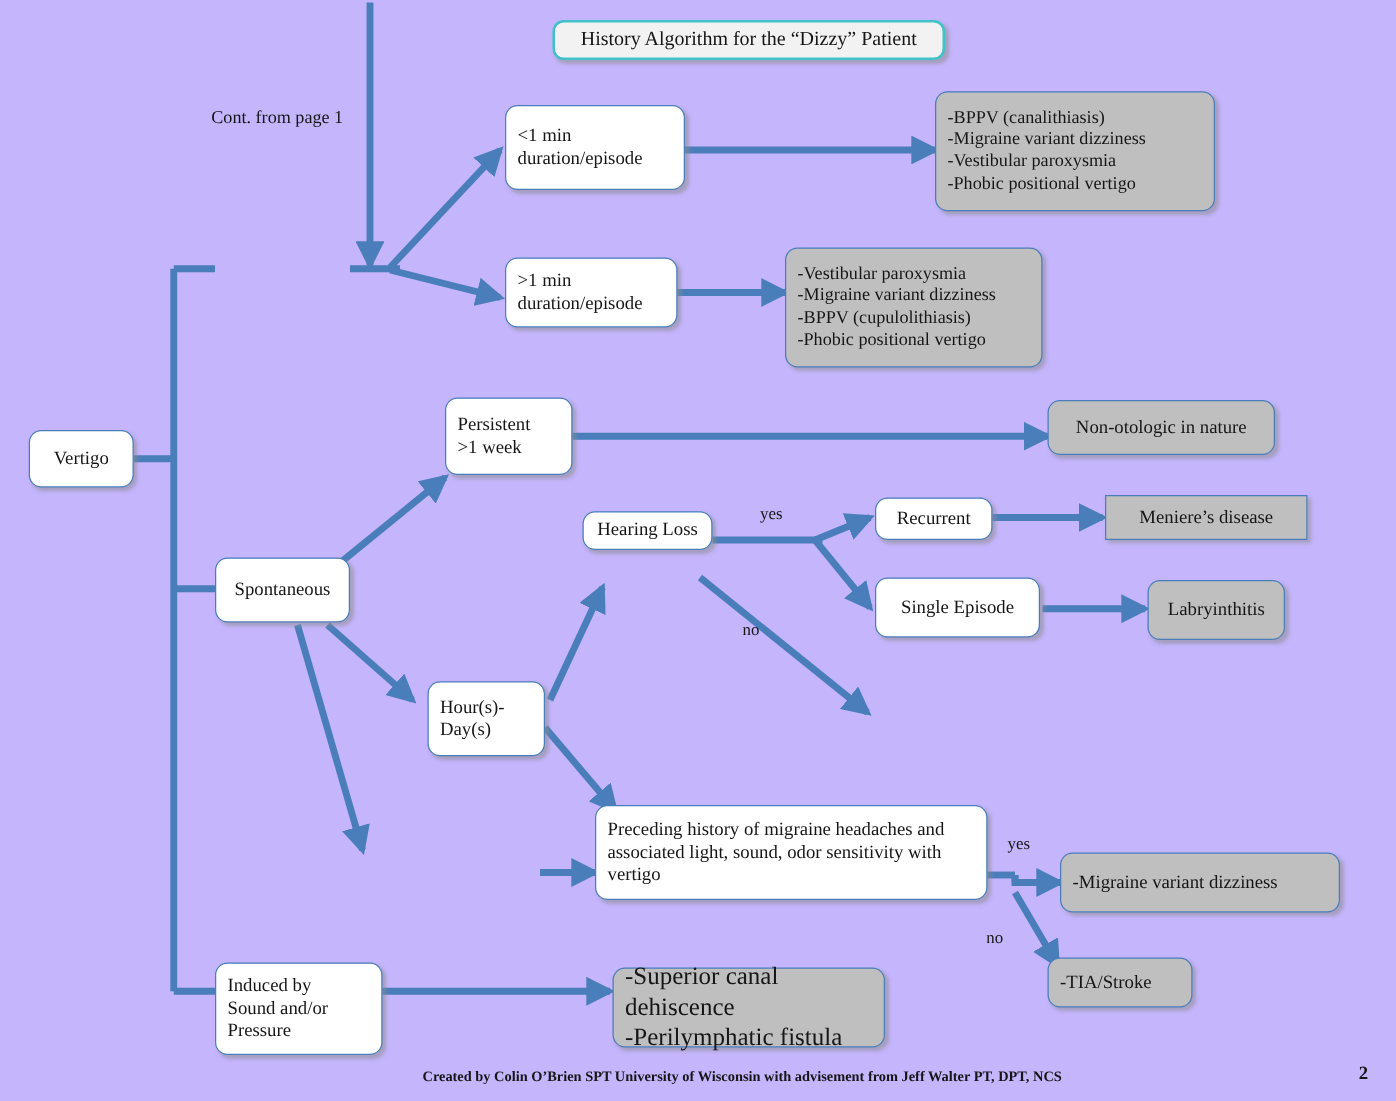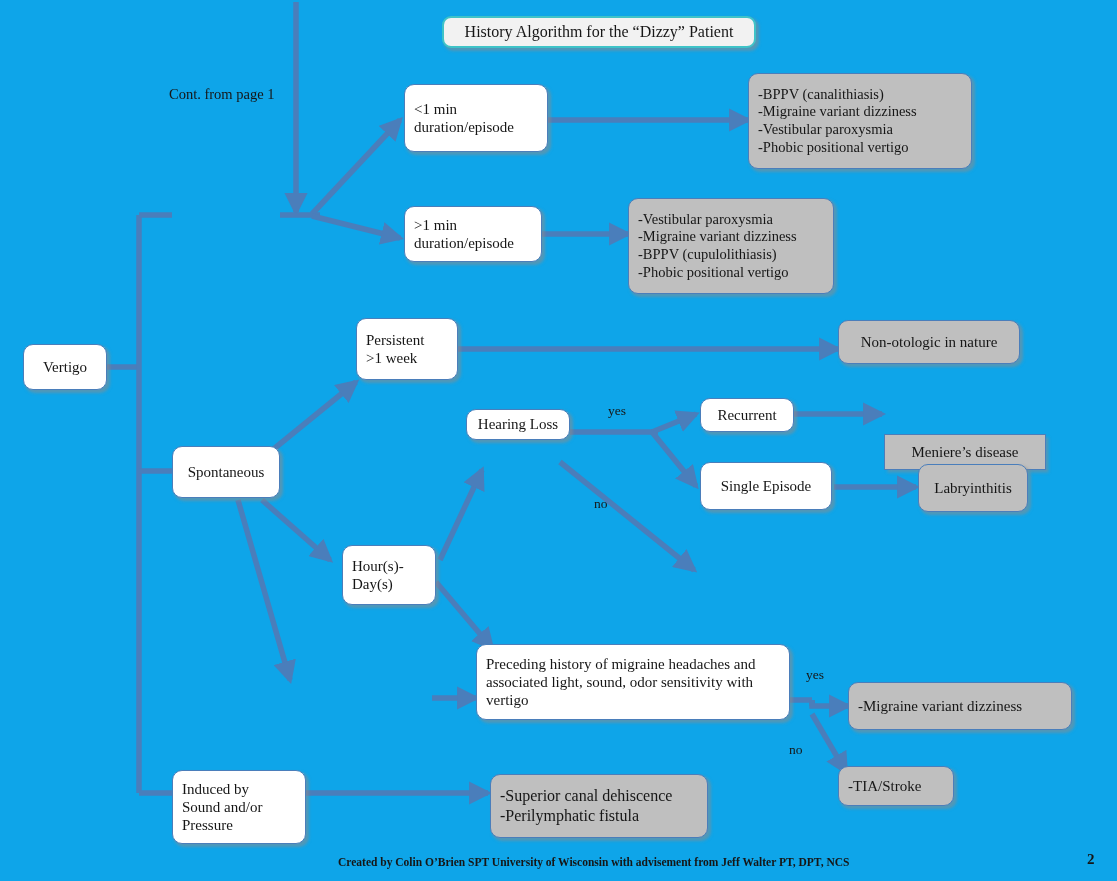--- a/index.html
+++ b/index.html
@@ -7,21 +7,21 @@
     padding: 0;
     background: #ffffff;
   }
   body {
     font-family: "Liberation Serif", "DejaVu Serif", serif;
   }
   #page {
     position: relative;
     width: 1117px;
     height: 881px;
-    background: #0ea5e9;
+    background: #c4b5fd;
     overflow: hidden;
   }
   #wires {
     position: absolute;
     left: 0;
     top: 0;
     width: 1117px;
     height: 881px;
     pointer-events: none;
   }
@@ -36,21 +36,21 @@
     line-height: 1.22;
     padding: 5px 9px;
     display: flex;
     align-items: center;
     box-shadow: 2.5px 2.5px 3px rgba(140,140,140,0.55);
     white-space: pre-line;
   }
   .node.center { justify-content: center; text-align: center; }
   .node.left   { justify-content: flex-start; text-align: left; }
   .node.gray   { background: #BFBFBF; }
-  .node.sharp  { border-radius: 0; margin-top: 38px; }
+  .node.sharp  { border-radius: 0; }
   .node.title {
     border: 2px solid #3FC3C8;
     border-radius: 9px;
     background: #F2F2F2;
     justify-content: center;
     text-align: center;
     font-size: 16px;
   }
   .plain-text {
     position: absolute;
@@ -186,21 +186,21 @@
 
 
   <div class="node left" style="left:476px; top:644px; width:314px; height:76px;">Preceding history of migraine headaches and
 associated light, sound, odor sensitivity with
 vertigo</div>
 
   <div class="node gray left" style="left:848px; top:682px; width:224px; height:48px;">-Migraine variant dizziness</div>
 
   <div class="node gray left" style="left:838px; top:766px; width:116px; height:40px;">-TIA/Stroke</div>
 
-  <div class="node gray left" style="left:490px; top:774px; width:218px; height:64px; font-size:16px;">-Superior canal dehiscence
+  <div class="node gray left" style="left:490px; top:774px; width:218px; height:64px; font-size:20px;">-Superior canal dehiscence
 -Perilymphatic fistula</div>
 
   <div class="edge-label" style="left:608px; top:404px;">yes</div>
   <div class="edge-label" style="left:594px; top:497px;">no</div>
   <div class="edge-label" style="left:806px; top:668px;">yes</div>
   <div class="edge-label" style="left:789px; top:743px;">no</div>
 
   <div class="footer" style="left:338px; top:856px;">Created by Colin O’Brien  SPT  University of Wisconsin  with advisement from Jeff Walter PT, DPT, NCS</div>
   <div class="pagenum" style="left:1087px; top:851px;">2</div>
 

